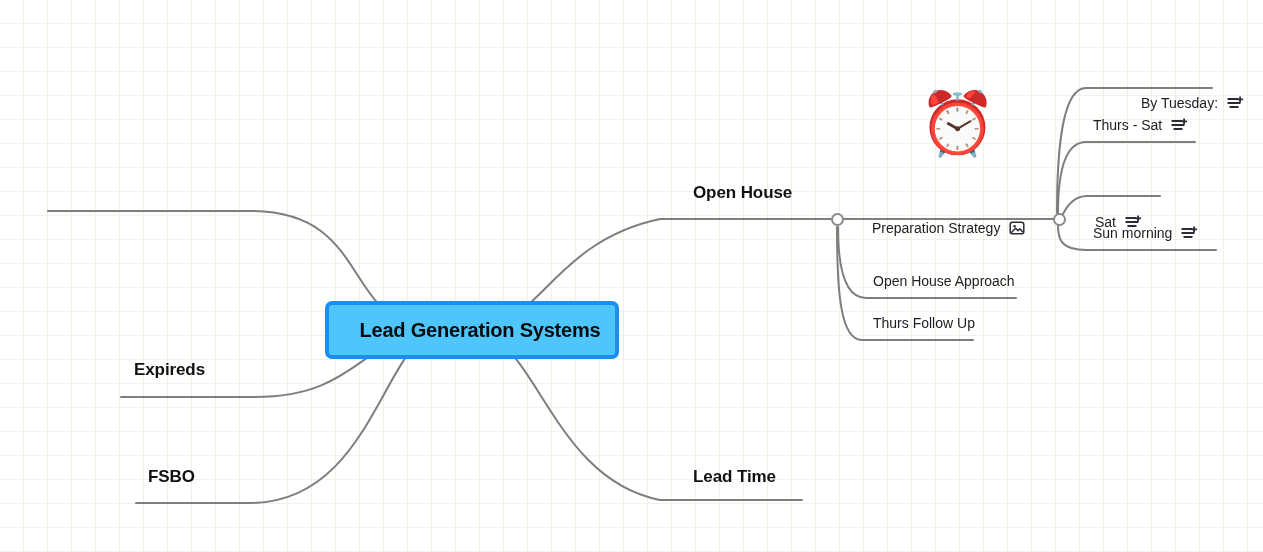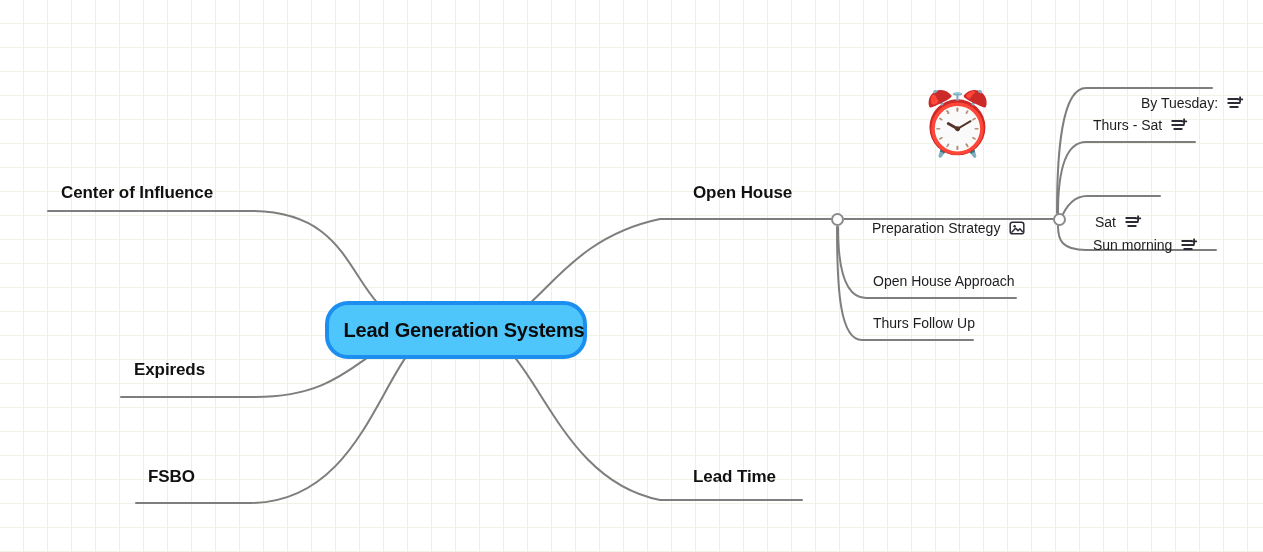--- a/index.html
+++ b/index.html
@@ -39,25 +39,25 @@
 
   .node {
     position: absolute;
     white-space: nowrap;
   }
 
   
   .root-node {
     left: 325px;
     top: 301px;
-    width: 262px;
+    width: 294px;
     height: 58px;
     box-sizing: border-box;
     border: 4px solid #1b8ef0;
-    border-radius: 23px;
+    border-radius: 7px;
     background: #4ec6fb;
     display: flex;
     align-items: center;
     justify-content: center;
     padding-left: 16px;
   }
   .root-label {
     font-size: 20px;
     font-weight: 700;
     color: #0b0b0b;
@@ -145,23 +145,20 @@
     </g>
   </svg>
 
   <div class="junction" style="left:831px; top:213px;"></div>
   <div class="junction" style="left:1053px; top:213px;"></div>
 
   <div class="node root-node">
     <span class="root-label">Lead Generation Systems</span>
   </div>
 
-  <div class="node main-node" style="left:61px; top:183px;">
-    <span>Center of Influence</span>
-  </div>
 
   <div class="node main-node" style="left:134px; top:360px;">
     <span>Expireds</span>
   </div>
 
   <div class="node main-node" style="left:148px; top:467px;text-align:right;">
     <span>FSBO</span>
   </div>
 
   <div class="node main-node" style="left:693px; top:183px;">
@@ -227,21 +224,21 @@
       <svg width="17" height="15" viewBox="0 0 17 15">
         <rect x="0.5" y="2.0" width="11.0" height="1.9" rx="0.5" fill="#2b2b35"></rect>
         <rect x="0.5" y="6.0" width="13.0" height="1.9" rx="0.5" fill="#2b2b35"></rect>
         <rect x="2.5" y="10.0" width="9.0" height="1.9" rx="0.5" fill="#2b2b35"></rect>
         <rect x="12.2" y="0.4" width="1.8" height="6.0" rx="0.4" fill="#2b2b35"></rect>
         <rect x="10.1" y="2.5" width="6.0" height="1.8" rx="0.4" fill="#2b2b35"></rect>
       </svg>
     </span>
   </div>
 
-  <div class="node sub-node" style="left:1093px; top:236px;">
+  <div class="node sub-node" style="left:1093px; top:224px;">
     <span class="sub-label">Sun morning</span>
     <span class="icon note-icon">
       <svg width="17" height="15" viewBox="0 0 17 15">
         <rect x="0.5" y="2.0" width="11.0" height="1.9" rx="0.5" fill="#2b2b35"></rect>
         <rect x="0.5" y="6.0" width="13.0" height="1.9" rx="0.5" fill="#2b2b35"></rect>
         <rect x="2.5" y="10.0" width="9.0" height="1.9" rx="0.5" fill="#2b2b35"></rect>
         <rect x="12.2" y="0.4" width="1.8" height="6.0" rx="0.4" fill="#2b2b35"></rect>
         <rect x="10.1" y="2.5" width="6.0" height="1.8" rx="0.4" fill="#2b2b35"></rect>
       </svg>
     </span>

